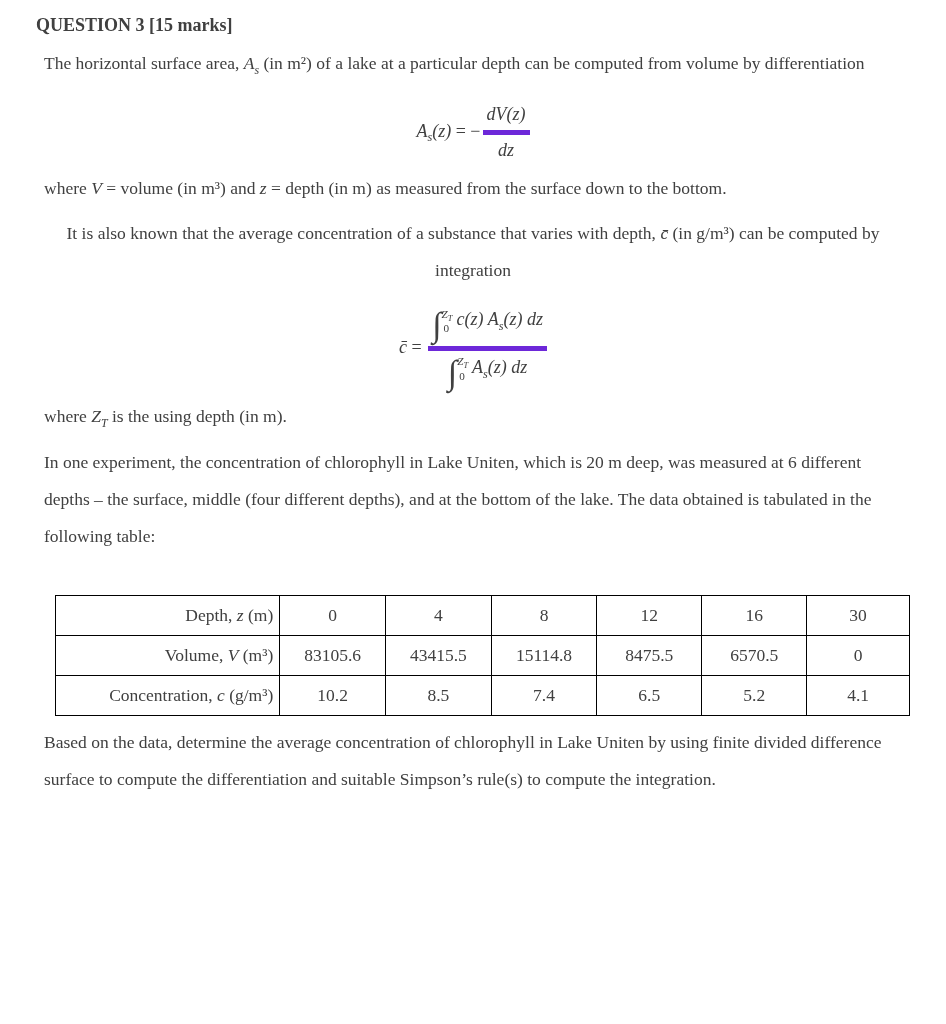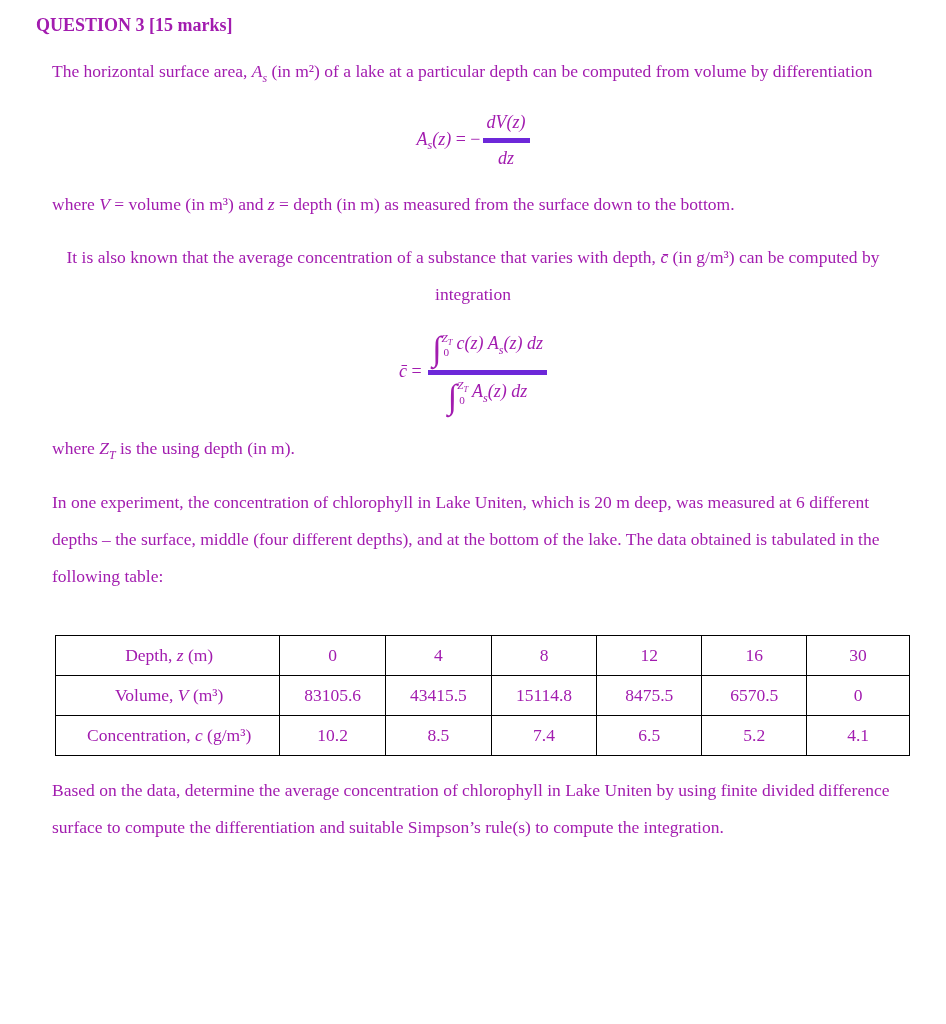--- a/index.html
+++ b/index.html
@@ -1,23 +1,23 @@
 <!DOCTYPE html>
 <html><head>
 <meta charset="utf-8">
 <style>
   html,body{margin:0;padding:0;background:#fff;}
   .page{
     width:946px;min-height:1024px;box-sizing:border-box;
     padding:14px 36px 30px 36px;
     font-family:"Liberation Serif","DejaVu Serif",serif;
-    font-size:17.5px;color:#a21caf;
+    font-size:17.5px;color:#404040;
   }
   .heading{font-size:18px;font-weight:bold;margin:0;line-height:1.3;}
-  p.body{margin:16px;line-height:2.12;}
+  p.body{margin:8px;line-height:2.12;}
   .it{font-style:italic;}
   sub{font-size:68%;}
   .p1{margin-top:46px;}
   .p3{margin-top:12px;}
   .p4{margin-top:12px;text-align:center;}
   .p6{margin-top:10px;}
   .p7{margin-top:10px;}
   .p9{margin-top:40px;}
   .formula{text-align:center;font-size:18px;}
   .f1{margin:20px 0 6px 0;}
@@ -26,21 +26,21 @@
   .frac>.num{display:block;border-bottom:5px solid #6d28d9;padding:0 4px 3px 4px;}
   .frac>.den{display:block;padding:4px 4px 0 4px;}
   .intsign{font-size:1.9em;font-style:normal;line-height:1;vertical-align:-0.32em;display:inline-block;}
   .intlims{display:inline-flex;flex-direction:column;justify-content:center;
     height:2.55em;font-size:0.62em;line-height:1;vertical-align:middle;margin:0 4px 0 0;}
   .intlims .u{text-align:left;}
   .intlims .l{text-align:left;padding-left:2px;}
   .intlims sub{font-size:75%;}
   .data-table{border-collapse:collapse;margin:40px 0 0 19px;}
   .data-table td{border:1px solid #000;height:39px;text-align:center;font-size:17.5px;padding:0 6px;}
-  .data-table td.rowlabel{text-align:center;padding-left:9px;width:218px;}
+  .data-table td.rowlabel{text-align:right;padding-left:9px;width:218px;}
   .data-table td.val{width:96px;}
 </style>
 </head>
 <body>
 
 <div class="page">
 
   <p class="heading">QUESTION 3 [15 marks]</p>
 
   <p class="body p1"><span>The horizontal surface area, </span><span class="it">A</span><sub class="it">s</sub><span> (in m²) of a lake at a particular depth can be computed from volume by differentiation</span></p>

